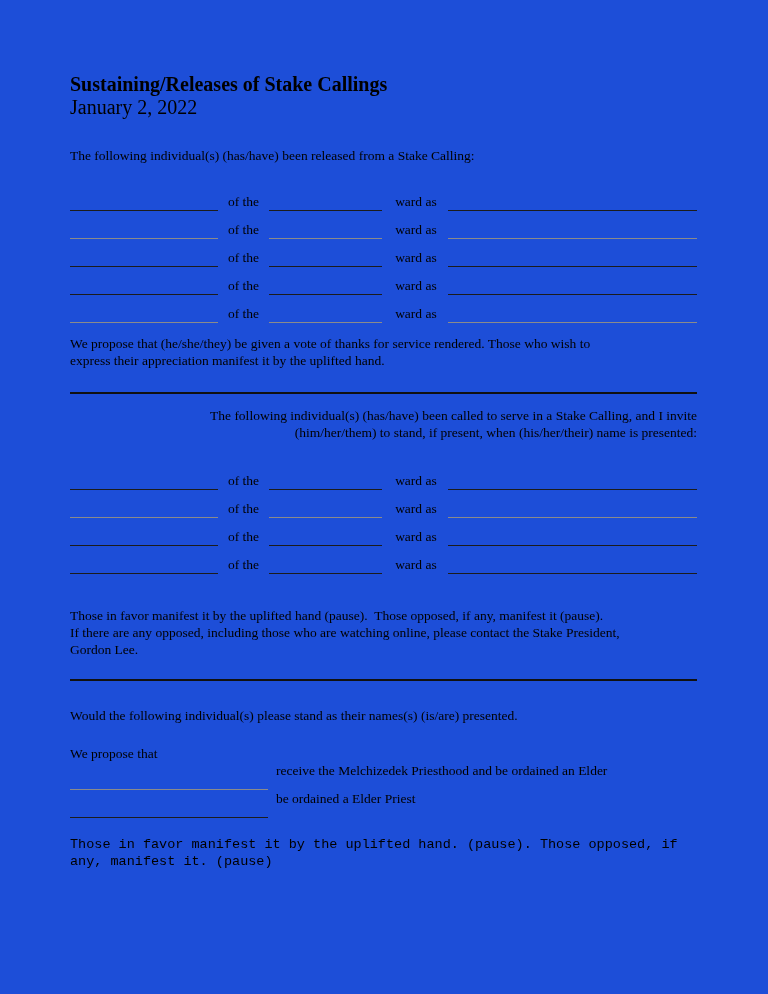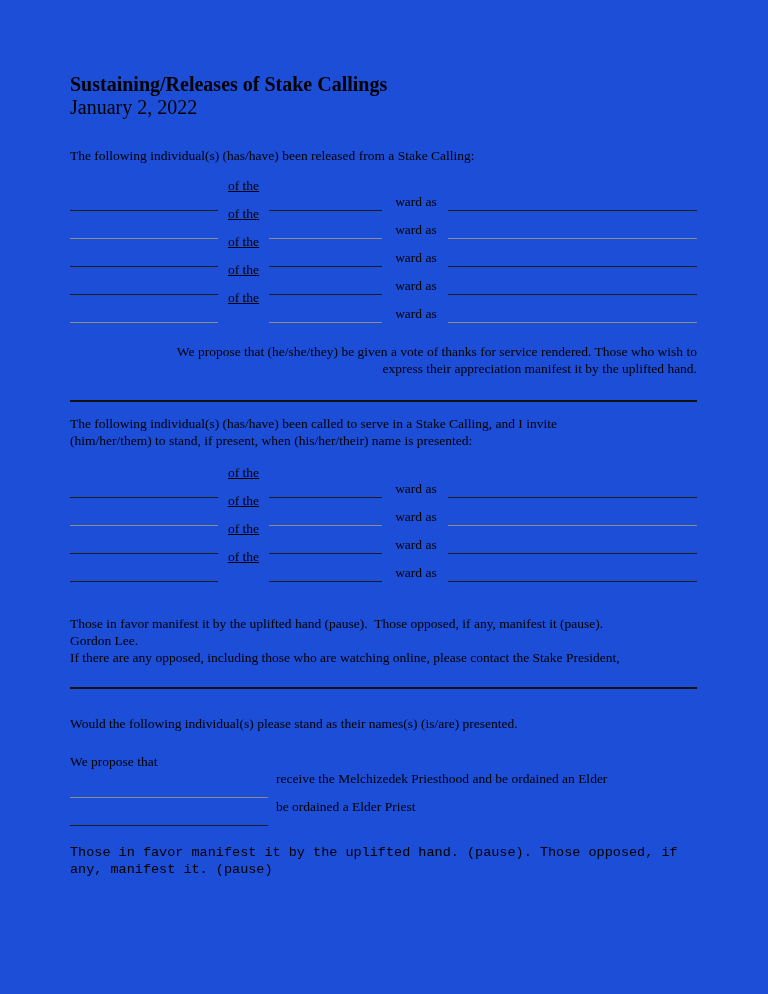--- a/index.html
+++ b/index.html
@@ -17,27 +17,27 @@
   .intro1 { margin-top:28px; }
   .fill-rows { }
   .rows-s1 { margin-top:19px; }
   .rows-s2 { margin-top:21px; }
   .fill-row { display:flex; align-items:flex-end; height:28px; }
   .blank { height:100%; border-bottom:1px solid #1c1c1c; }
   .blank.gray { border-bottom-color:#8b8b8b; }
   .blank.name { width:148px; }
   .blank.ward { width:113px; }
   .blank.calling { flex:1; }
-  .label-of { margin:16px 10px; padding-bottom:1px;text-decoration:underline; }
+  .label-of { margin:0 10px; padding-bottom:1px; }
   .label-ward { margin-left:13px; margin-right:11px; padding-bottom:1px; }
-  .p1 { margin-top:20px;text-align:right; }
+  .p1 { margin-top:12px; }
   .divider { height:2px; background:#111; }
   .divider1 { margin-top:23px; }
   .divider2 { margin-top:21px; }
-  .intro2 { margin-top:13px; }
+  .intro2 { margin-top:13px;text-align:right; }
   .p2 { margin-top:33px; }
   .intro3 { margin-top:26px; }
   .propose3 { margin-top:21px; }
   .ord-row { display:flex; height:28px; }
   .blank.ord { width:198px; }
   .ord-text { margin-left:8px; padding-bottom:1px; }
   .vote3 { margin-top:18px;font-family:Liberation Mono, monospace; }
 </style>
 </head>
 <body>
@@ -126,22 +126,22 @@
         <span class="blank name"></span>
         <span class="label-of">of the</span>
         <span class="blank ward"></span>
         <span class="label-ward">ward as</span>
         <span class="blank calling"></span>
       </div>
     </div>
 
     <div class="p2">
       <div class="para-line">Those in favor manifest it by the uplifted hand (pause).  Those opposed, if any, manifest it (pause).</div>
+      <div class="para-line">If there are any opposed, including those who are watching online, please contact the Stake President,</div>
       <div class="para-line">Gordon Lee.</div>
-      <div class="para-line">If there are any opposed, including those who are watching online, please contact the Stake President,</div>
     </div>
 
     <div class="divider divider2"></div>
 
     <div class="para-line intro3">Would the following individual(s) please stand as their names(s) (is/are) presented.</div>
 
     <div class="para-line propose3">We propose that</div>
 
     <div>
       <div class="ord-row">

